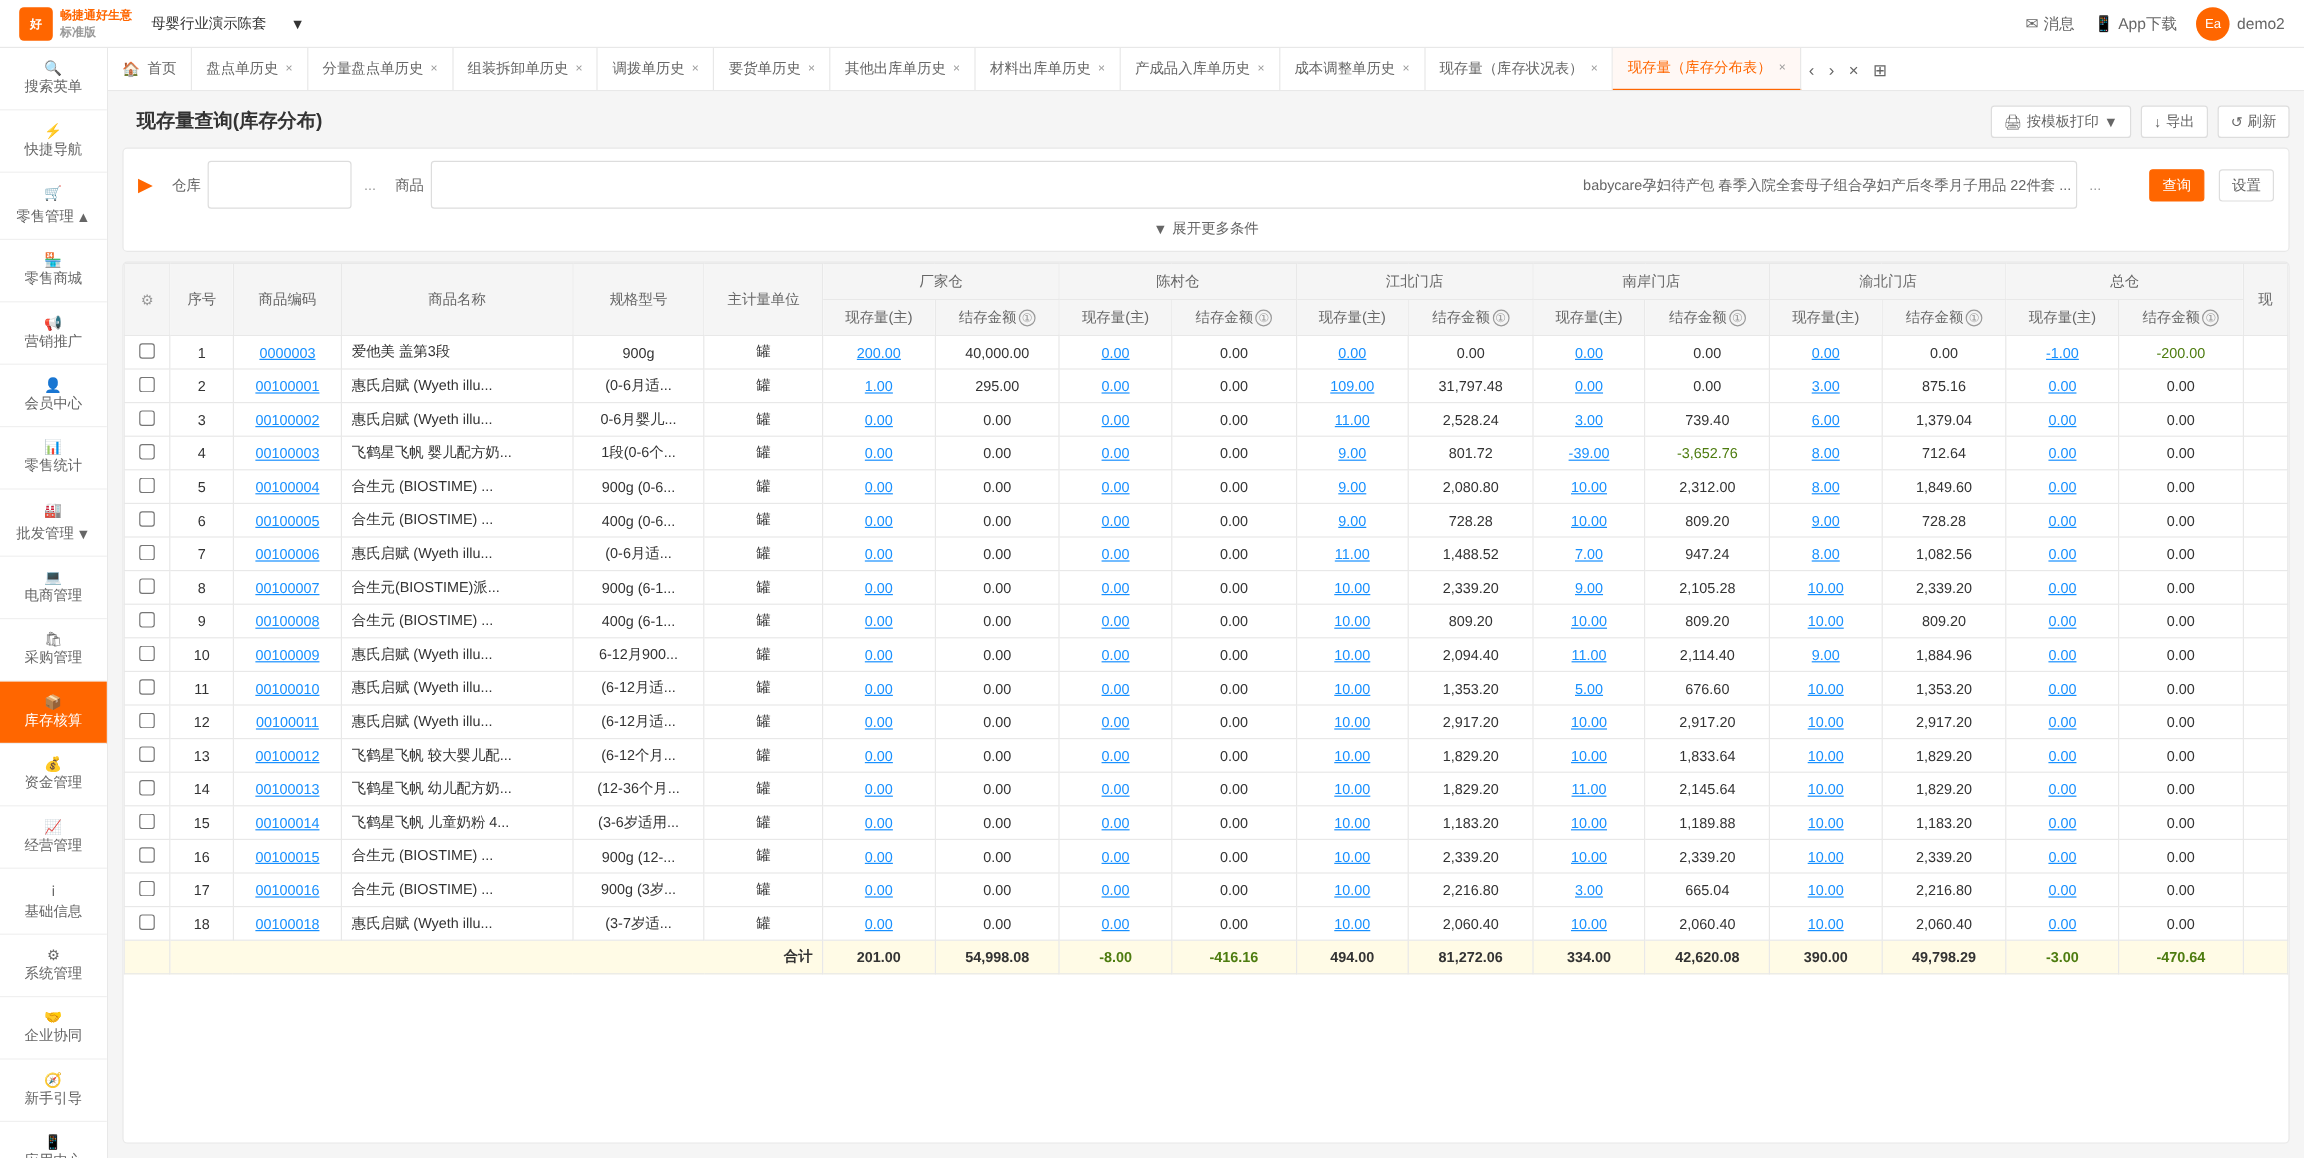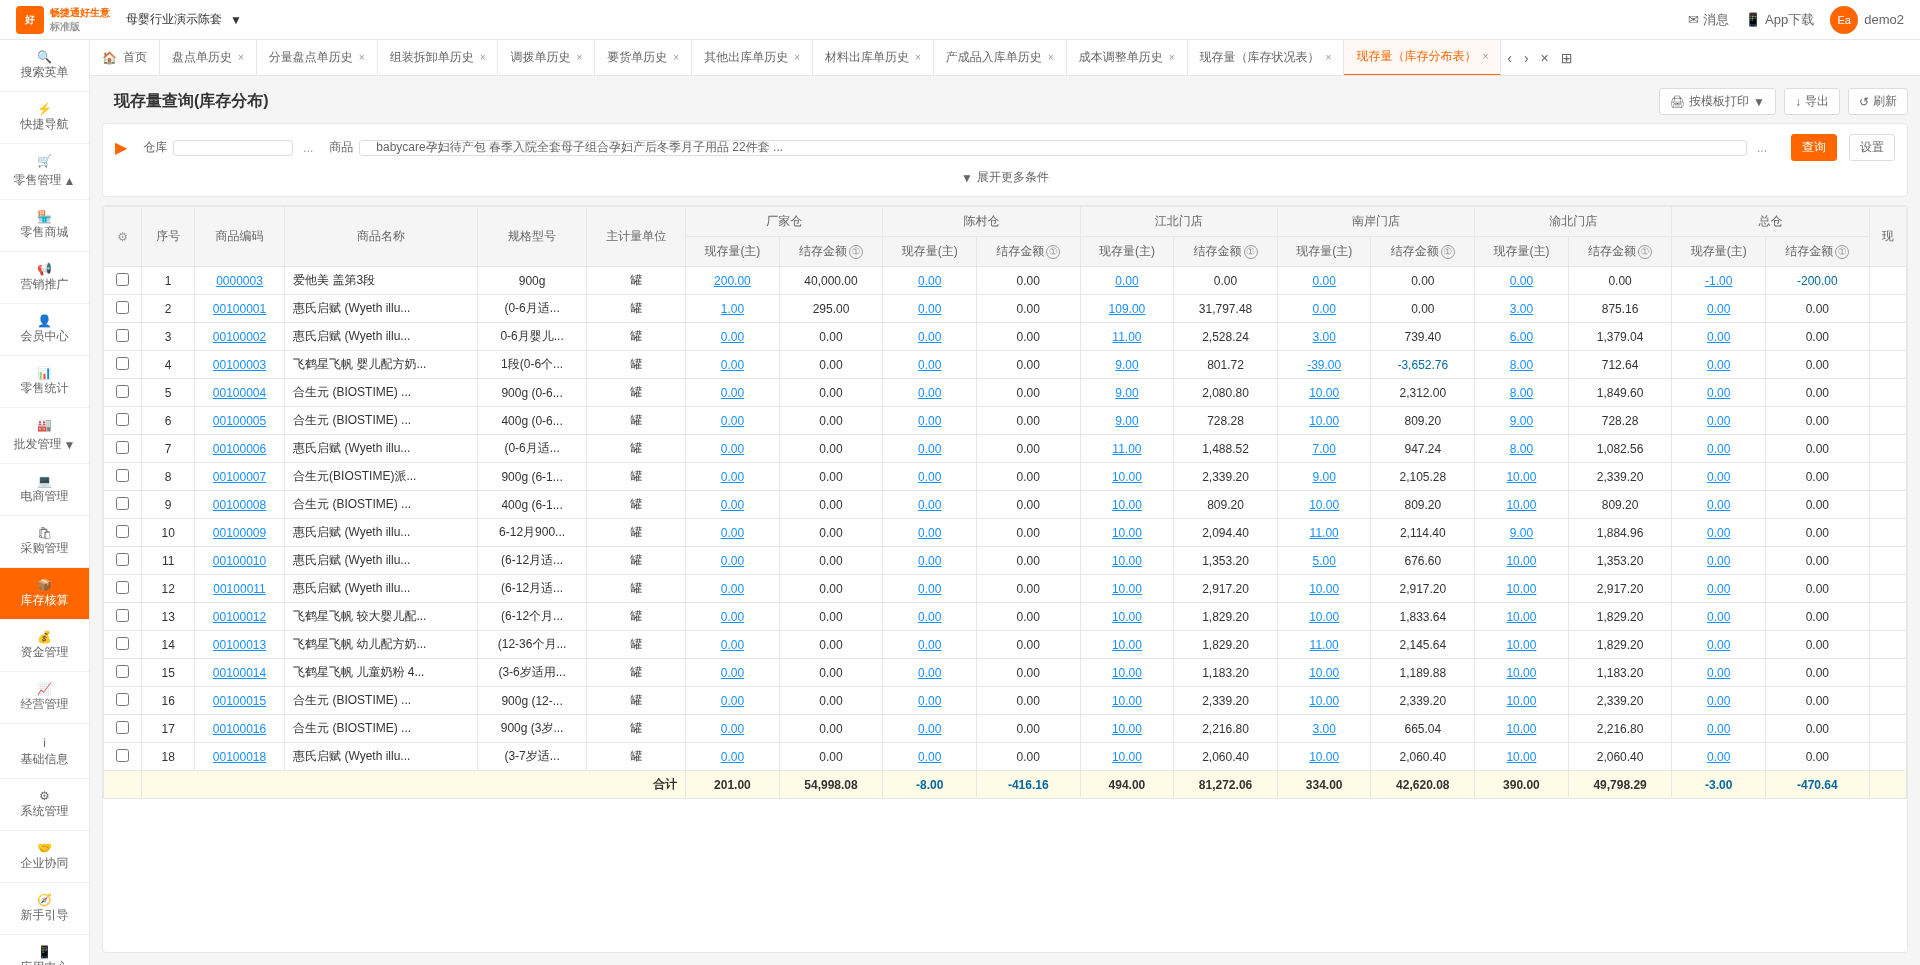--- a/index.html
+++ b/index.html
@@ -122,24 +122,25 @@
       border-radius: 4px;
       padding: 10px 12px;
       margin-bottom: 8px;
     }
     .search-row { display: flex; align-items: center; gap: 12px; }
     .search-field { display: flex; align-items: center; gap: 6px; }
     .search-label { color: #666; font-size: 12px; white-space: nowrap; }
     .search-input {
       border: 1px solid #ddd;
       border-radius: 3px;
-      padding: 4px 16px;
+      padding: 4px 4px;
       font-size: 12px;
       color: #333;
-      height: 16px;
+      height: 40px;
+      text-align: right;
     }
     .search-input-wide { width: 120px; }
     .search-input-product { width: 380px; color: #666; }
     .expand-btn { color: #666; cursor: pointer; font-size: 12px; display: flex; align-items: center; gap: 4px; }
     .orange-arrow { color: #ff6600; font-size: 16px; cursor: pointer; margin-right: 4px; }
     .dots-btn { color: #999; cursor: pointer; margin: 0 4px; }
     .color-input { border: 1px solid #ddd; border-radius: 3px; height: 28px; flex: 1; min-width: 200px; }
 
     
     .table-wrapper {
@@ -175,21 +176,21 @@
     }
     thead tr:first-child th { background: #f5f5f5; }
     tbody tr td {
       border: 1px solid #e8e8e8;
       padding: 5px 8px;
       text-align: center;
       color: #333;
       white-space: nowrap;
     }
     tbody tr.summary-row { background: #fffbe6; font-weight: bold; }
-    .text-red { color: #0369a1; }
+    .text-red { color: #4d7c0f; }
     .text-link { color: #1890ff; text-decoration: underline; cursor: pointer; }
     .text-left { text-align: left; }
     .gear-icon { color: #999; cursor: pointer; }
 
     .info-icon { 
       display: inline-flex; 
       align-items: center; 
       justify-content: center;
       width: 14px; height: 14px; 
       border-radius: 50%; 
@@ -209,21 +210,21 @@
 
 <div class="top-bar">
   <div class="top-bar-left">
     <div class="logo-area">
       <div class="logo-icon">好</div>
       <div>
         <div style="font-size:10px;">畅捷通好生意</div>
         <div style="font-size:10px;color:#999;">标准版</div>
       </div>
     </div>
-    <div style="display:flex;align-items:center;gap:8px;margin-left:8px;cursor:pointer;">
+    <div style="display:flex;align-items:center;gap:20px;margin-left:8px;cursor:pointer;">
       <span>母婴行业演示陈套</span>
       <span>▼</span>
     </div>
   </div>
   <div class="top-bar-right">
     <span>
       <span>✉</span>
       <span>消息</span>
     </span>
     <span>
@@ -402,21 +403,21 @@
         <div class="search-field">
           <span class="search-label">仓库</span>
           <input type="text" class="search-input search-input-wide" value="" style="">
           <span class="dots-btn">...</span>
         </div>
         <div class="search-field" style="flex:1;">
           <span class="search-label">商品</span>
           <input type="text" class="search-input search-input-product" value="babycare孕妇待产包 春季入院全套母子组合孕妇产后冬季月子用品 22件套 ..." style="flex: 1 1 0%; min-width: 300px;">
           <span class="dots-btn">...</span>
         </div>
-        <button class="btn-action btn-primary" style="margin-left:8px;">查询</button>
+        <button class="btn-action btn-primary" style="margin-left:24px;">查询</button>
         <button class="btn-action btn-white">设置</button>
       </div>
       <div style="display:flex;justify-content:center;padding-top:8px;">
         <span class="expand-btn">
           <span>▼</span>
           <span>展开更多条件</span>
         </span>
       </div>
     </div>
 

